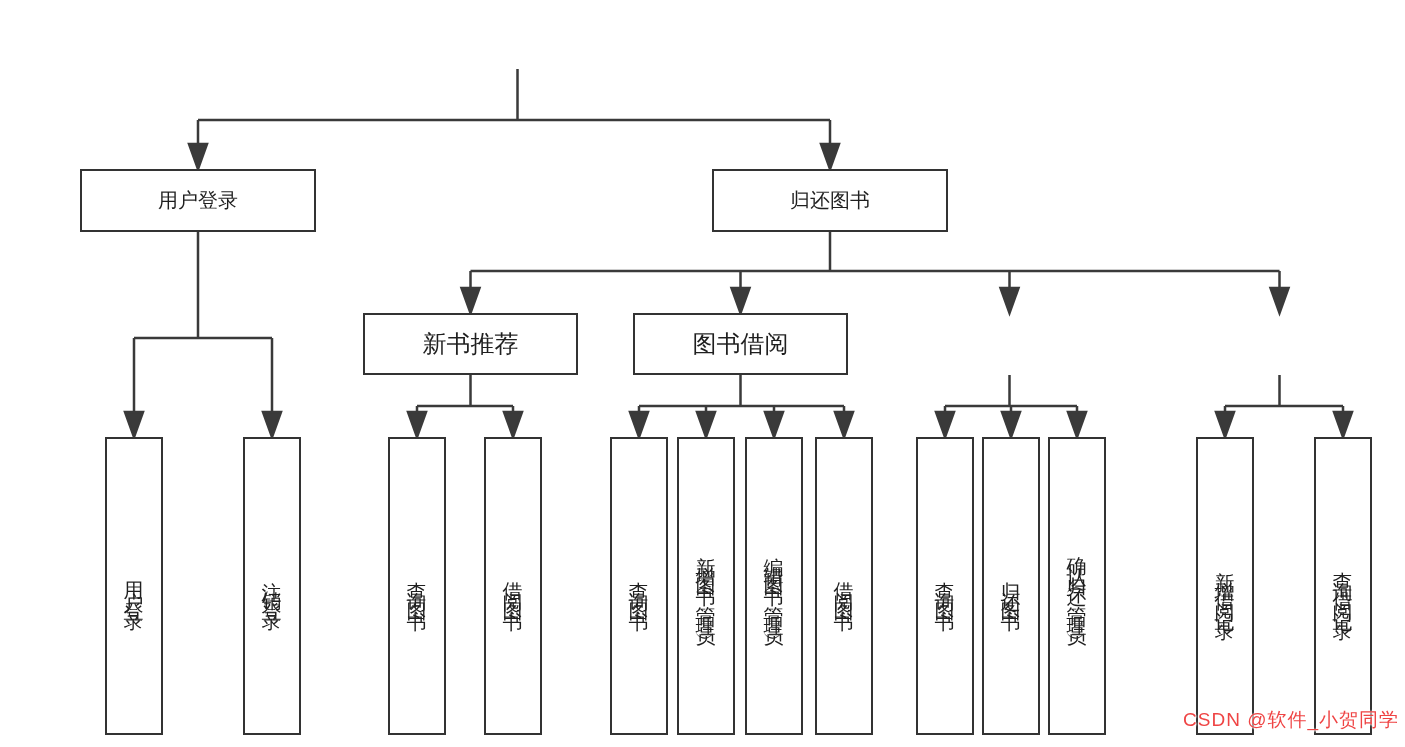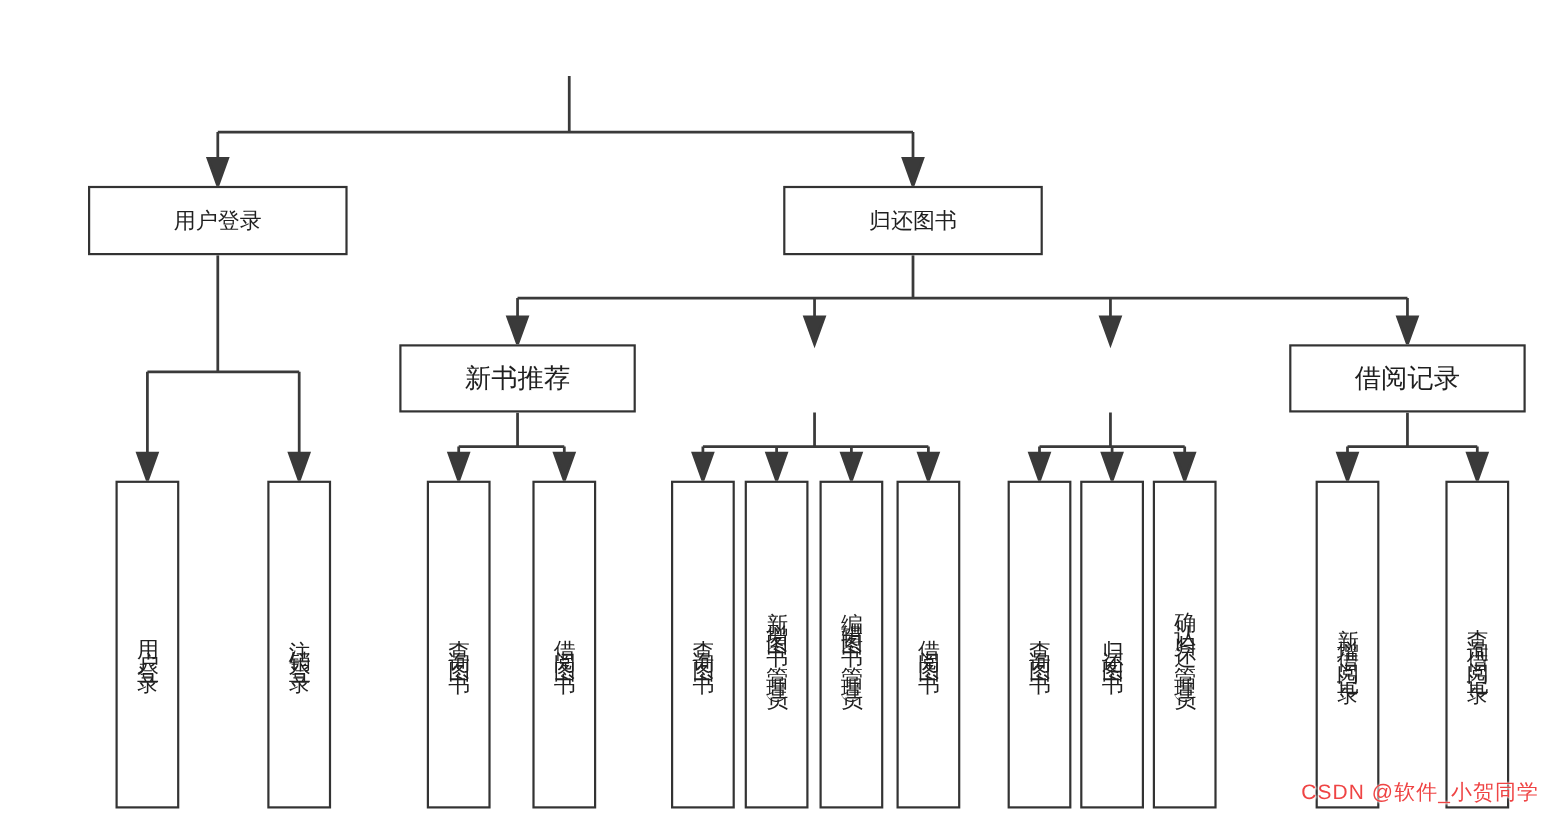--- a/index.html
+++ b/index.html
@@ -138,22 +138,22 @@
   <div class="node node-l2" style="left:80px">
     <span>用户登录</span>
   </div>
   <div class="node node-l2" style="left:712px">
     <span>归还图书</span>
   </div>
 
   <div class="node node-l3" style="left:363px">
     <span>新书推荐</span>
   </div>
-  <div class="node node-l3" style="left:1172px">
-    <span>借阅记录</span>
+  <div class="node node-l3" style="left:633px">
+    <span>图书借阅</span>
   </div>
 
   <div class="leaf" style="left:105px">
     <span>用户登录</span>
   </div>
   <div class="leaf" style="left:243px">
     <span>注销登录</span>
   </div>
   <div class="leaf" style="left:388px">
     <span>查询图书</span>

